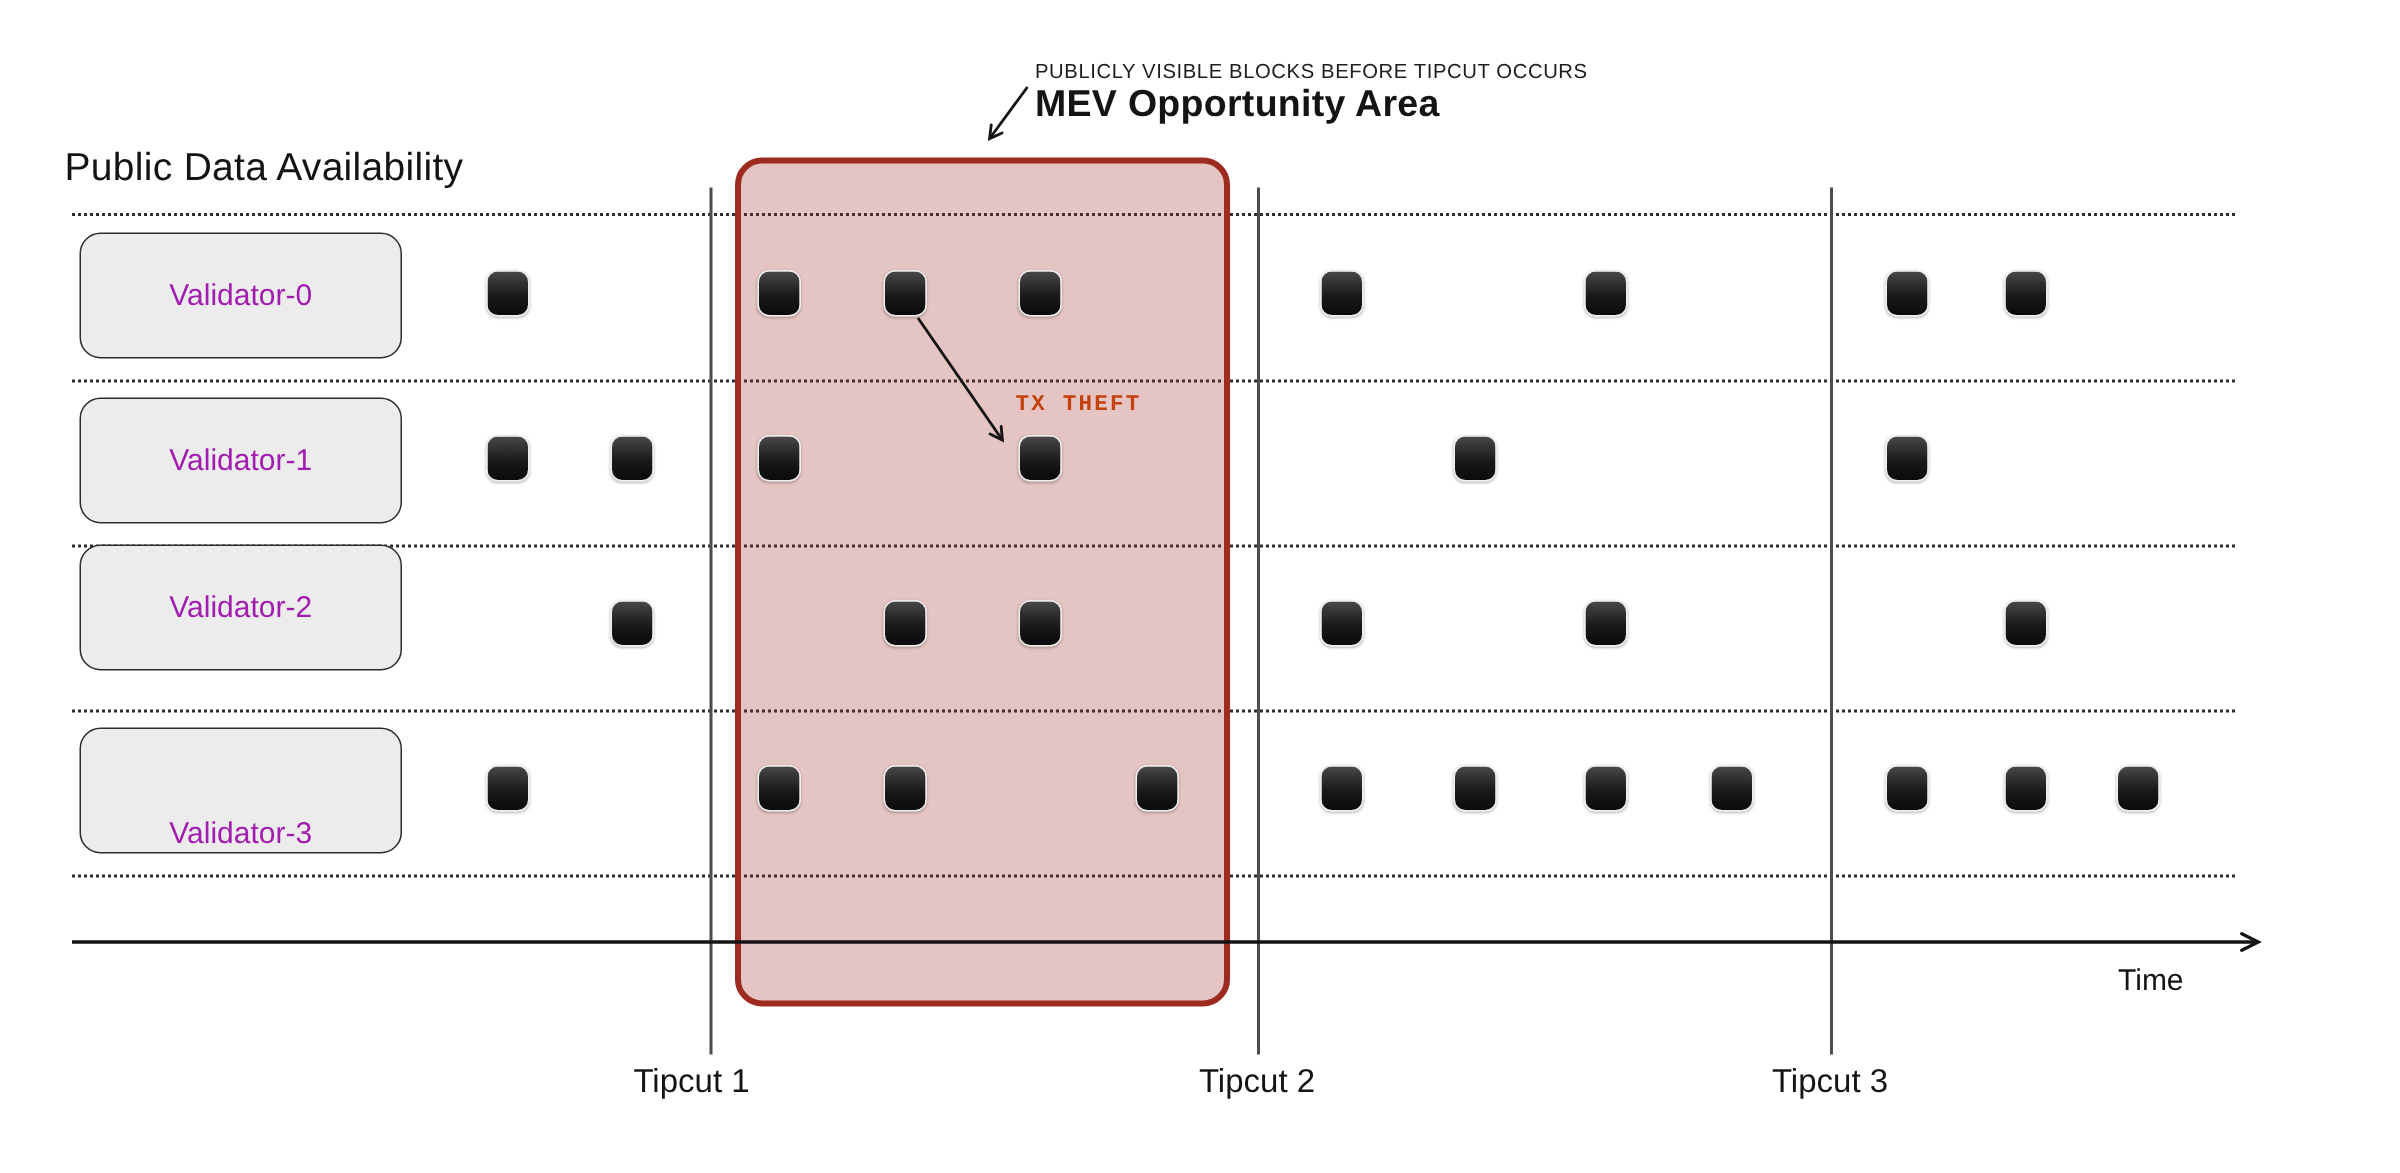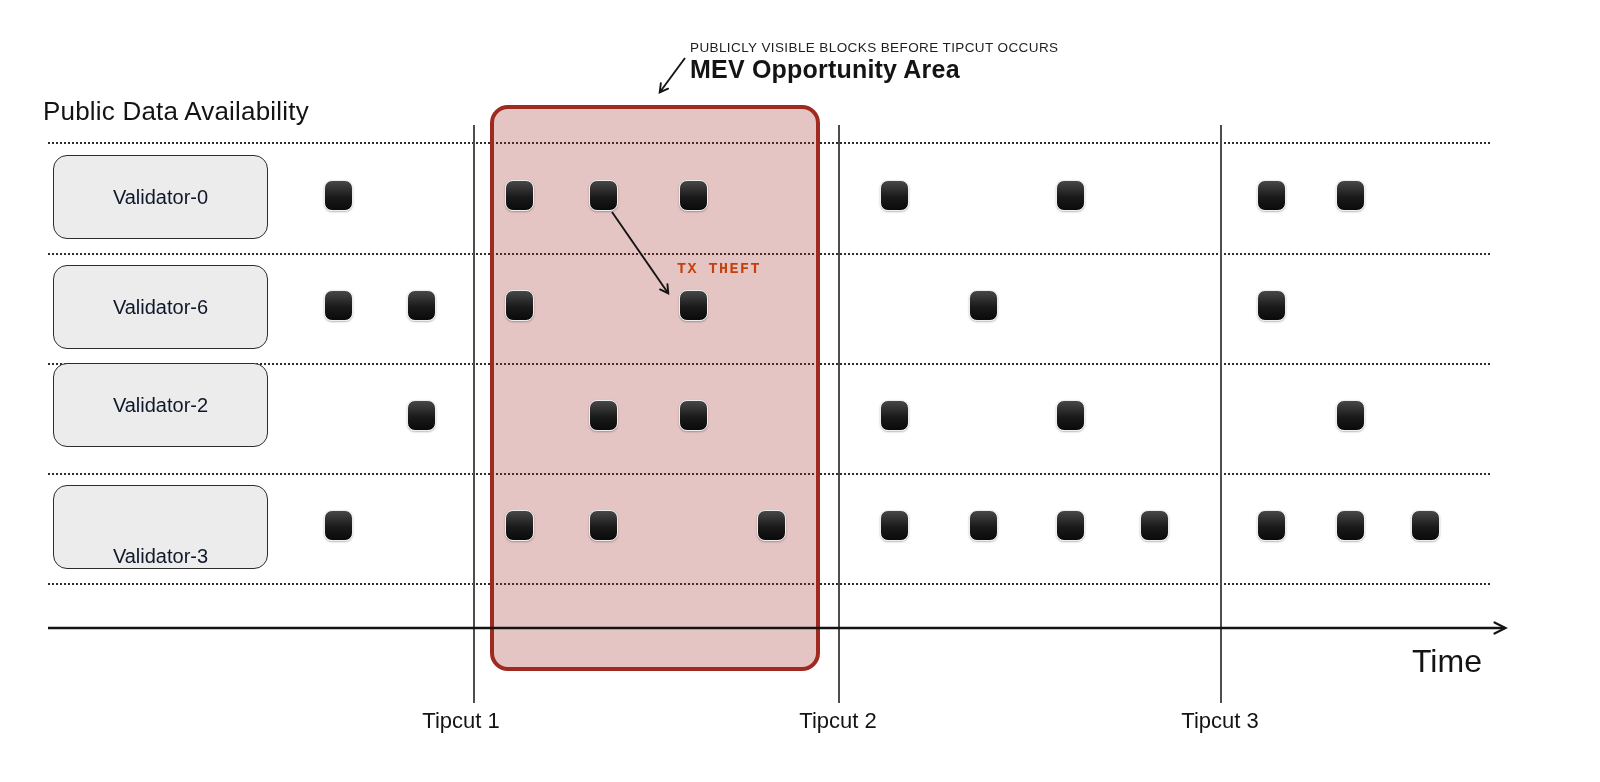--- a/index.html
+++ b/index.html
@@ -6,38 +6,38 @@
   #canvas{
     position:relative;width:1600px;height:782px;background:#ffffff;
     font-family:"Liberation Sans","DejaVu Sans",sans-serif;color:#141414;overflow:hidden;
   }
   .abs{position:absolute;}
   #page-title{left:43px;top:72px;font-size:26px;font-weight:500;letter-spacing:.2px;margin-top:24px;}
   .lane-divider{left:48px;width:1442px;height:0;border-top:2px dotted #2e2e2e;}
   .validator-box{
     left:53px;width:215px;height:84px;box-sizing:border-box;
     background:#ececec;border:1.6px solid #2c2c2c;border-radius:14px;
-    display:flex;align-items:center;justify-content:center;font-size:20px;color:#0f172a;
+    display:flex;align-items:center;justify-content:center;font-size:20px;color:#a21caf;
   }
   .tipcut-line{width:1.5px;top:125px;height:578px;background:#4d4d4d;}
   .tipcut-label{top:708px;font-size:22px;transform:translateX(-50%);white-space:nowrap;}
   .block{
     width:27px;height:29px;border-radius:8px;box-sizing:content-box;
     background:linear-gradient(180deg,#484848 0%,#1a1a1a 55%,#0a0a0a 100%);
     border:1.5px solid #ededed;box-shadow:0 1px 2px rgba(0,0,0,.28);
   }
   #mev-box{border-radius:18px;box-sizing:border-box;}
   #mev-label{left:690px;top:33px;}
   #mev-title{font-size:25px;font-weight:600;letter-spacing:.2px;}
   #mev-subtitle{font-size:13.5px;letter-spacing:.4px;margin-top:7px;color:#1d1d1d;}
   #tx-theft{
     left:677px;top:261px;font-family:"Liberation Mono","DejaVu Sans Mono",monospace;
     font-weight:700;font-size:15px;letter-spacing:1.5px;
   }
-  #time-label{left:1412px;top:643px;font-size:32px;}
+  #time-label{left:1412px;top:643px;font-size:20px;}
   #arrows-layer{left:0;top:0;pointer-events:none;}
 </style>
 </head>
 <body>
 
 <div id="canvas">
 
   <div id="page-title" class="abs">Public Data Availability</div>
 
   <div id="lanes-layer">
@@ -57,21 +57,21 @@
       <div class="abs tipcut-label" style="left: 838px;">Tipcut 2</div>
       <div class="abs tipcut-line" style="left: 1220px;"></div>
       <div class="abs tipcut-label" style="left: 1220px;">Tipcut 3</div>
     </div>
 
   <div id="validators-layer">
       <div class="abs validator-box" style="top: 155px;">
         <span>Validator-0</span>
       </div>
       <div class="abs validator-box" style="top: 265px;">
-        <span>Validator-6</span>
+        <span>Validator-1</span>
       </div>
       <div class="abs validator-box" style="top: 363px;">
         <span>Validator-2</span>
       </div>
       <div class="abs validator-box" style="top: 485px; align-items: flex-end;">
         <span>Validator-3</span>
       </div>
     </div>
 
   <div id="blocks-layer">

